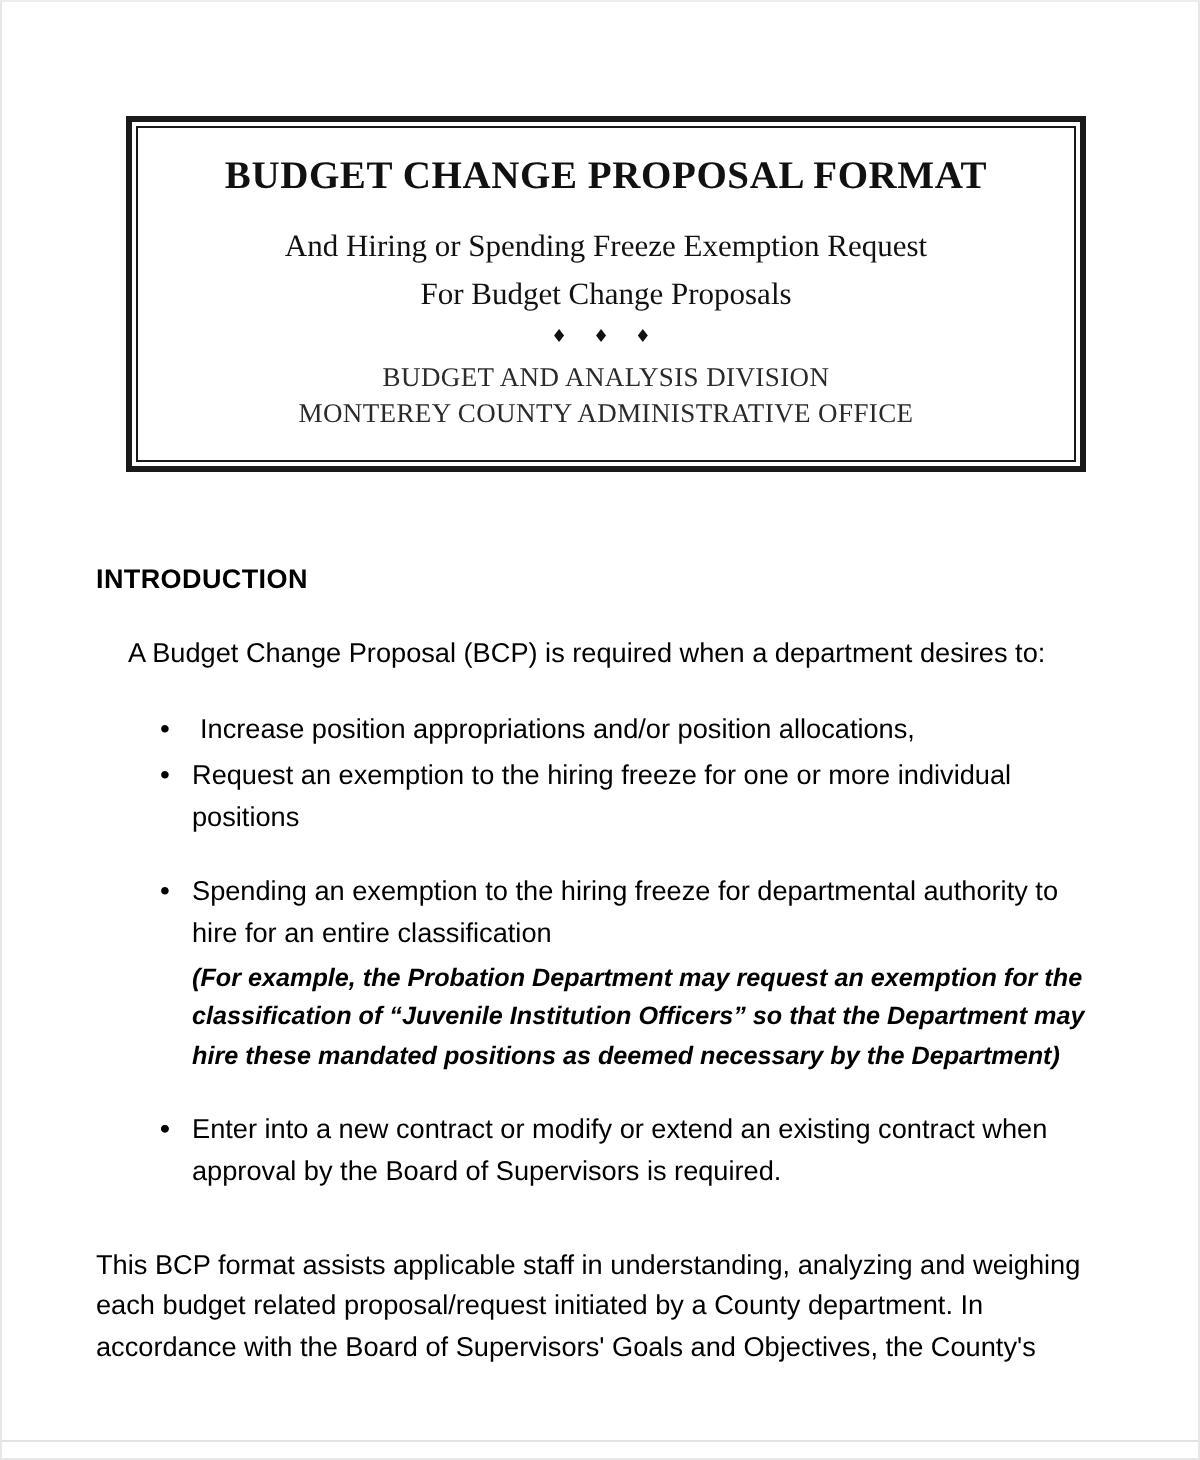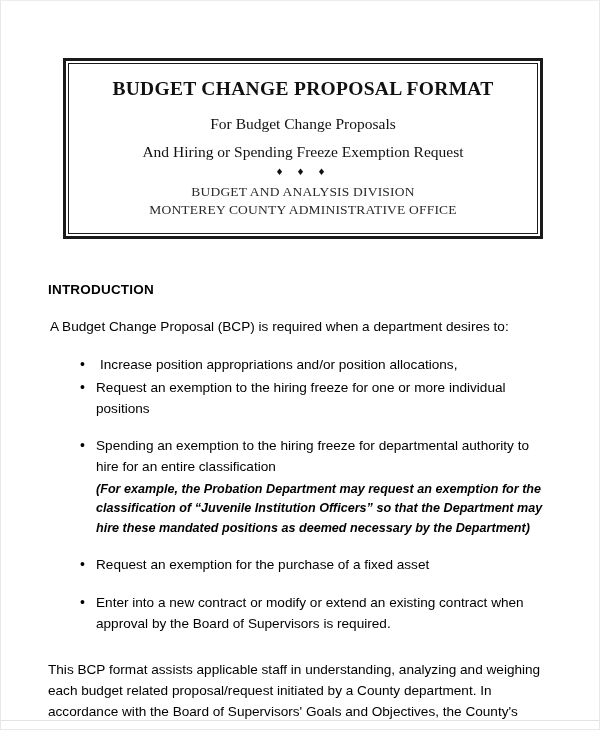--- a/index.html
+++ b/index.html
@@ -102,21 +102,21 @@
     font-weight: bold;
     font-size: 13.5px;
     letter-spacing: 0.2px;
     margin: 0 0 20px 0;
     color: #000000;
   }
   .para {
     font-family: "Liberation Sans", sans-serif;
     font-size: 13.6px;
     line-height: 1.5;
-    margin: 2px;
+    margin: 16px;
     color: #000000;
   }
   .para.lead {
     margin-bottom: 18px;
   }
   .bullet-list {
     list-style: none;
     margin: 0;
     padding: 0;
   }
@@ -162,22 +162,22 @@
 </style>
 </head>
 <body>
 
 <div class="page">
   <div class="page-inner">
 
     <div class="title-box">
       <div class="title-box-inner">
         <div class="doc-title">BUDGET CHANGE PROPOSAL FORMAT</div>
+        <div class="doc-subtitle second">And Hiring or Spending Freeze Exemption Request</div>
         <div class="doc-subtitle">For Budget Change Proposals</div>
-        <div class="doc-subtitle second">And Hiring or Spending Freeze Exemption Request</div>
         <div class="diamonds">♦ ♦ ♦</div>
         <div class="org-line">BUDGET AND ANALYSIS DIVISION</div>
         <div class="org-line">MONTEREY COUNTY ADMINISTRATIVE OFFICE</div>
       </div>
     </div>
 
     <div class="body-area">
 
       <div class="section-heading">INTRODUCTION</div>
 
@@ -196,21 +196,20 @@
           <span class="dot">•</span>
           <span class="btext">Spending an exemption to the hiring freeze for departmental authority to hire for an entire classification</span>
         </li>
       </ul>
 
       <p class="note-italic">(For example, the Probation Department may request an exemption for the classification of “Juvenile Institution Officers” so that the Department may hire these mandated positions as deemed necessary by the Department)</p>
 
       <ul class="bullet-list">
         <li class="bullet-item gap-before">
           <span class="dot">•</span>
-          <span class="btext">Request an exemption for the purchase of a fixed asset</span>
         </li>
         <li class="bullet-item gap-before">
           <span class="dot">•</span>
           <span class="btext">Enter into a new contract or modify or extend an existing contract when approval by the Board of Supervisors is required.</span>
         </li>
       </ul>
 
       <div class="spacer-24"></div>
 
       <p class="closing-para">This BCP format assists applicable staff in understanding, analyzing and weighing each budget related proposal/request initiated by a County department. In accordance with the Board of Supervisors' Goals and Objectives, the County's</p>

